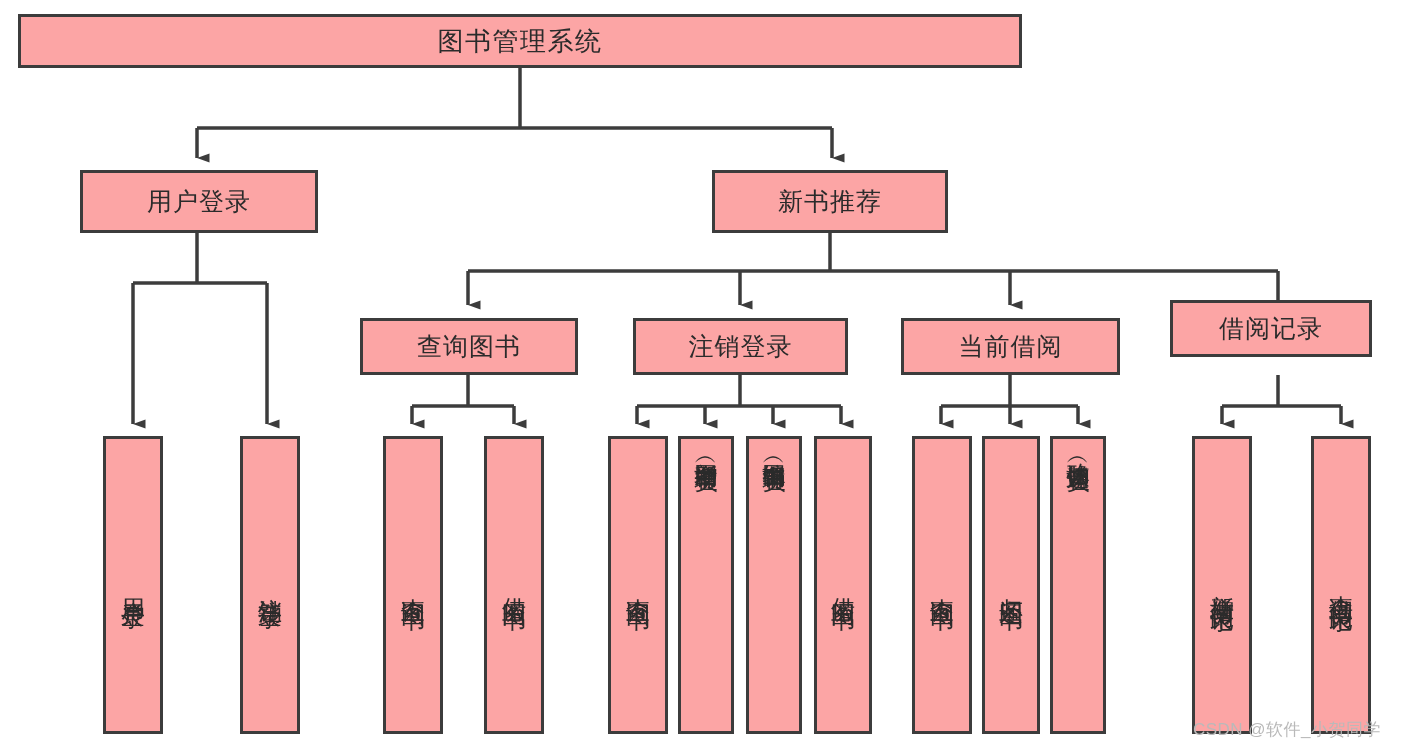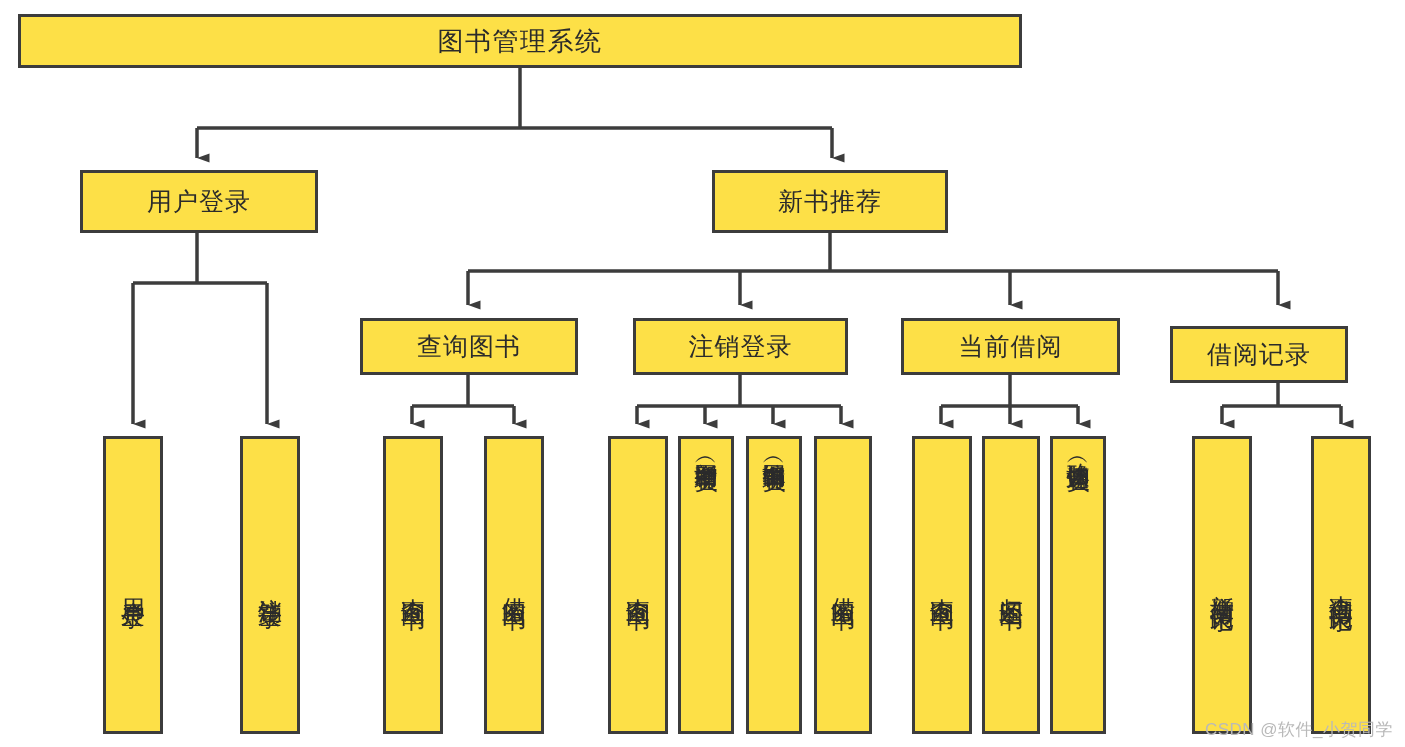--- a/index.html
+++ b/index.html
@@ -21,21 +21,21 @@
     position: absolute;
     left: 0;
     top: 0;
     width: 1405px;
     height: 747px;
   }
   .node {
     position: absolute;
     box-sizing: border-box;
     border: 3px solid #3c3c3c;
-    background: #fde047;
+    background: #fca5a5;
     display: flex;
     align-items: center;
     justify-content: center;
     color: #2b2b2b;
     z-index: 2;
   }
   .node .lbl {
     display: block;
     line-height: 1.08;
     text-align: center;
@@ -66,21 +66,21 @@
   .node.v.tall .lbl {
     font-size: 23px;
     letter-spacing: 1px;
   }
   .node.v.center {
     align-items: center;
     padding-top: 0;
   }
   #watermark {
     position: absolute;
-    right: 12px;
+    right: 24px;
     bottom: 6px;
     font-size: 17px;
     color: #b9b9b9;
     letter-spacing: 0.5px;
     z-index: 5;
     white-space: nowrap;
   }
 </style>
 </head>
 <body>
@@ -154,21 +154,21 @@
   </div>
 
   <div class="node h" style="left:633px; top:318px; width:215px; height:57px;">
     <span class="lbl">注销登录</span>
   </div>
 
   <div class="node h" style="left:901px; top:318px; width:219px; height:57px;">
     <span class="lbl">当前借阅</span>
   </div>
 
-  <div class="node h" style="left:1170px; top:326px; width:178px; height:57px;">
+  <div class="node h" style="left:1170px; top:300px; width:202px; height:57px;">
     <span class="lbl">借阅记录</span>
   </div>
 
   <div class="node v center" style="left:103px; top:436px; width:60px; height:298px;">
     <span class="lbl">用户登录</span>
   </div>
 
   <div class="node v center" style="left:240px; top:436px; width:60px; height:298px;">
     <span class="lbl">注销登录</span>
   </div>

